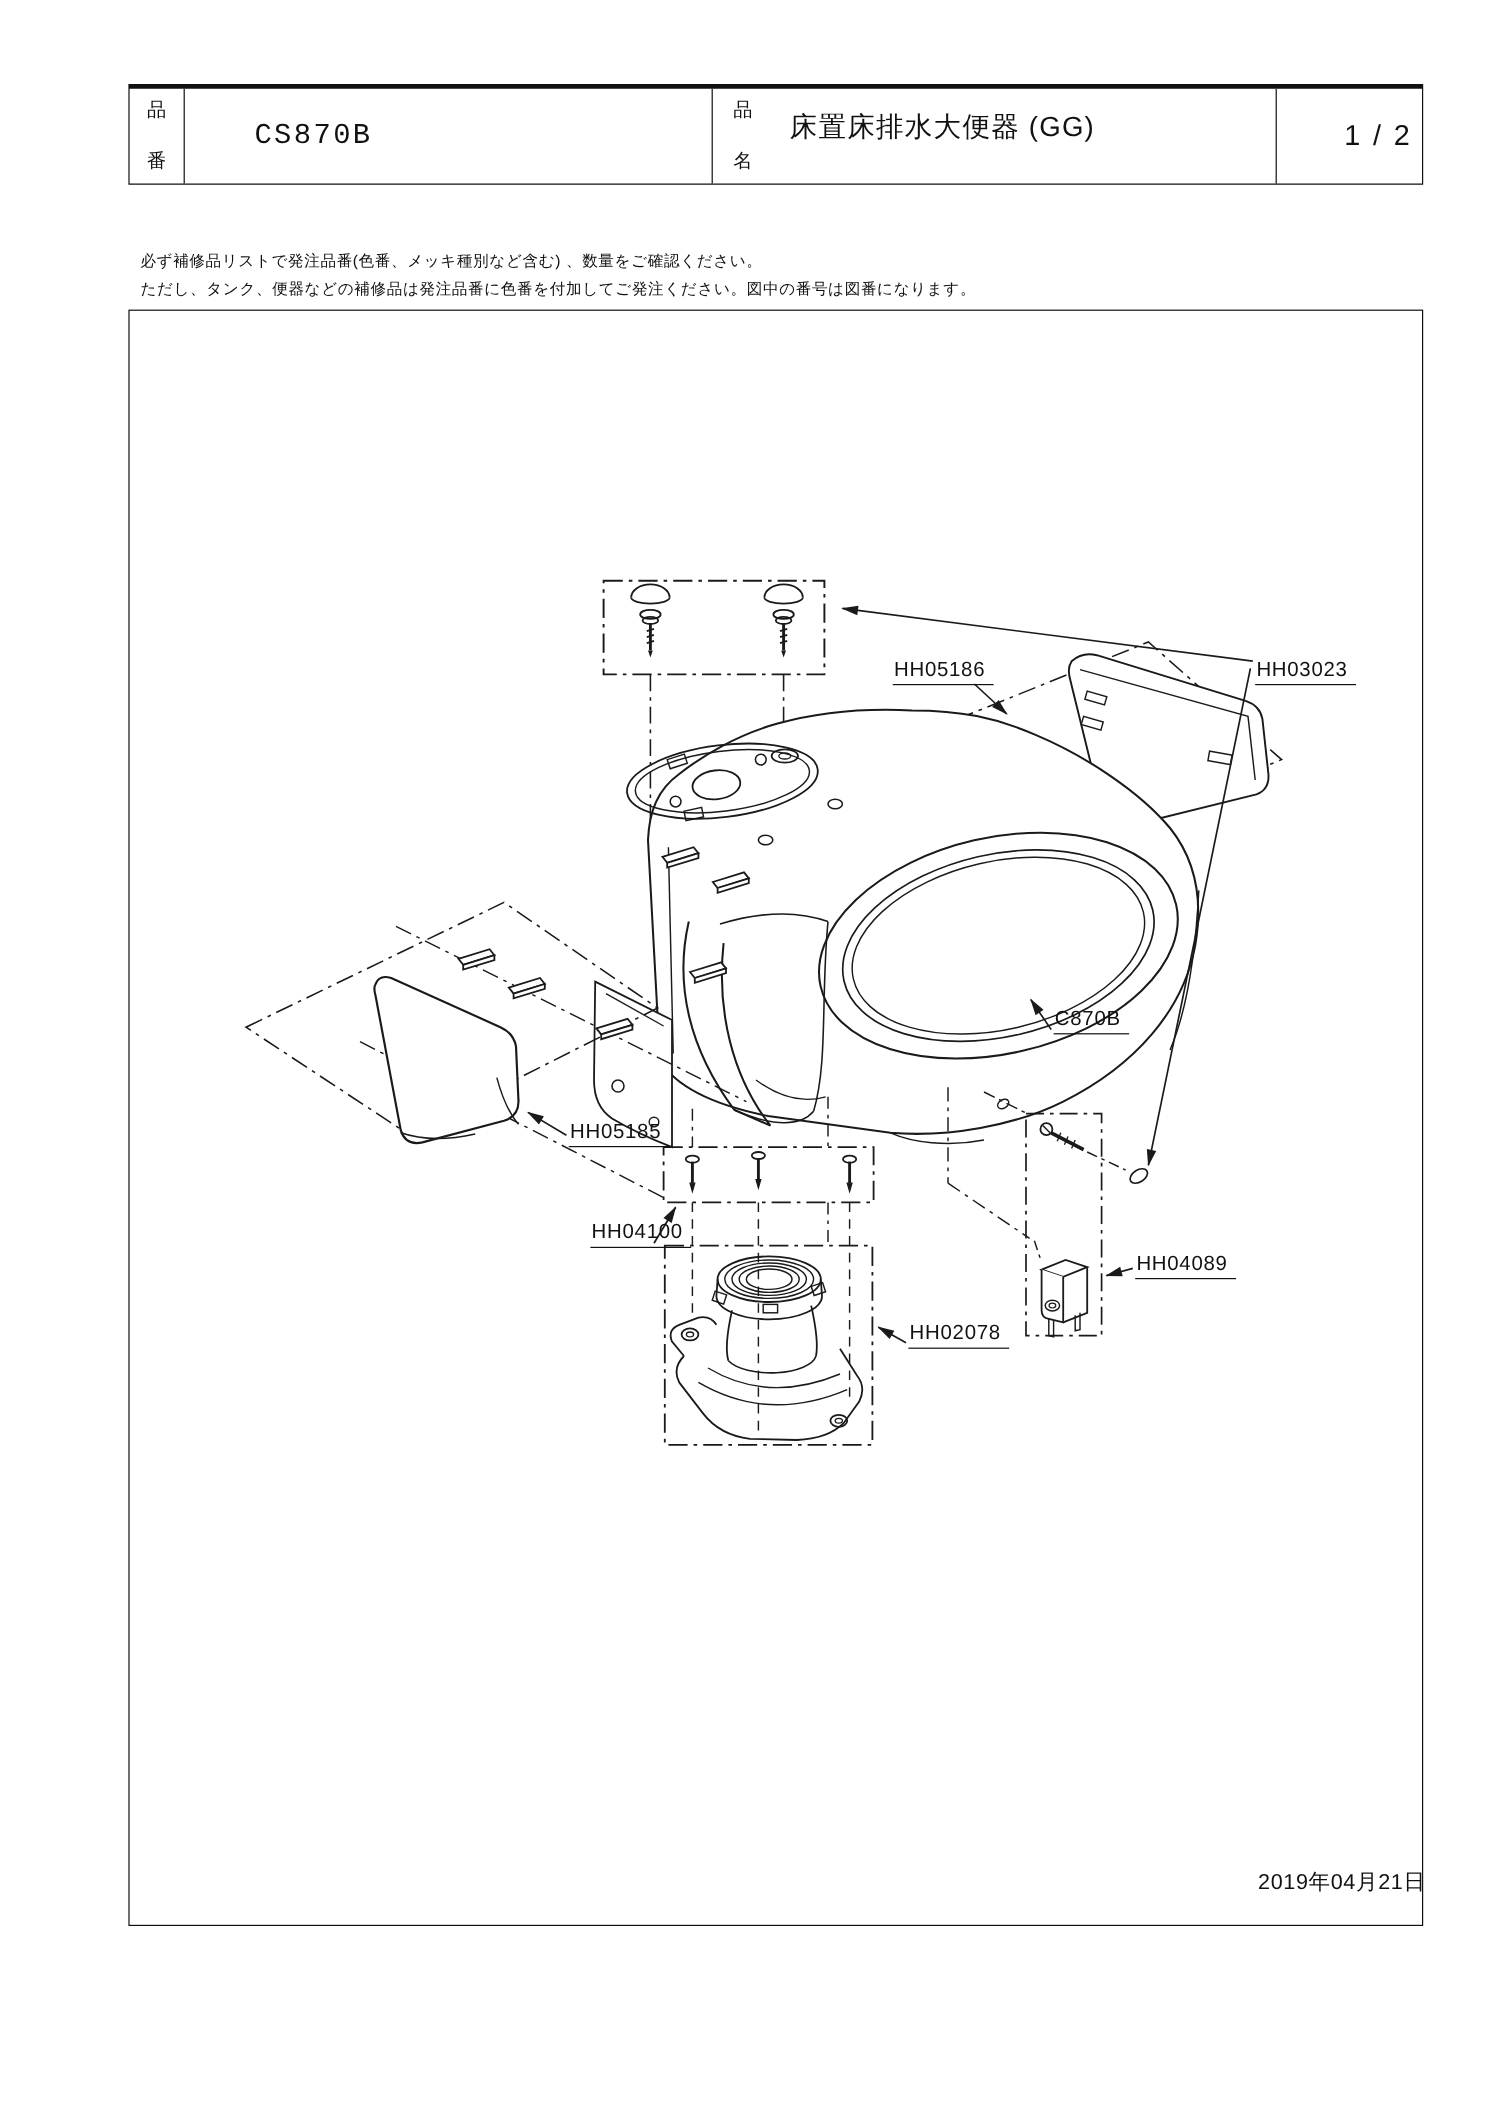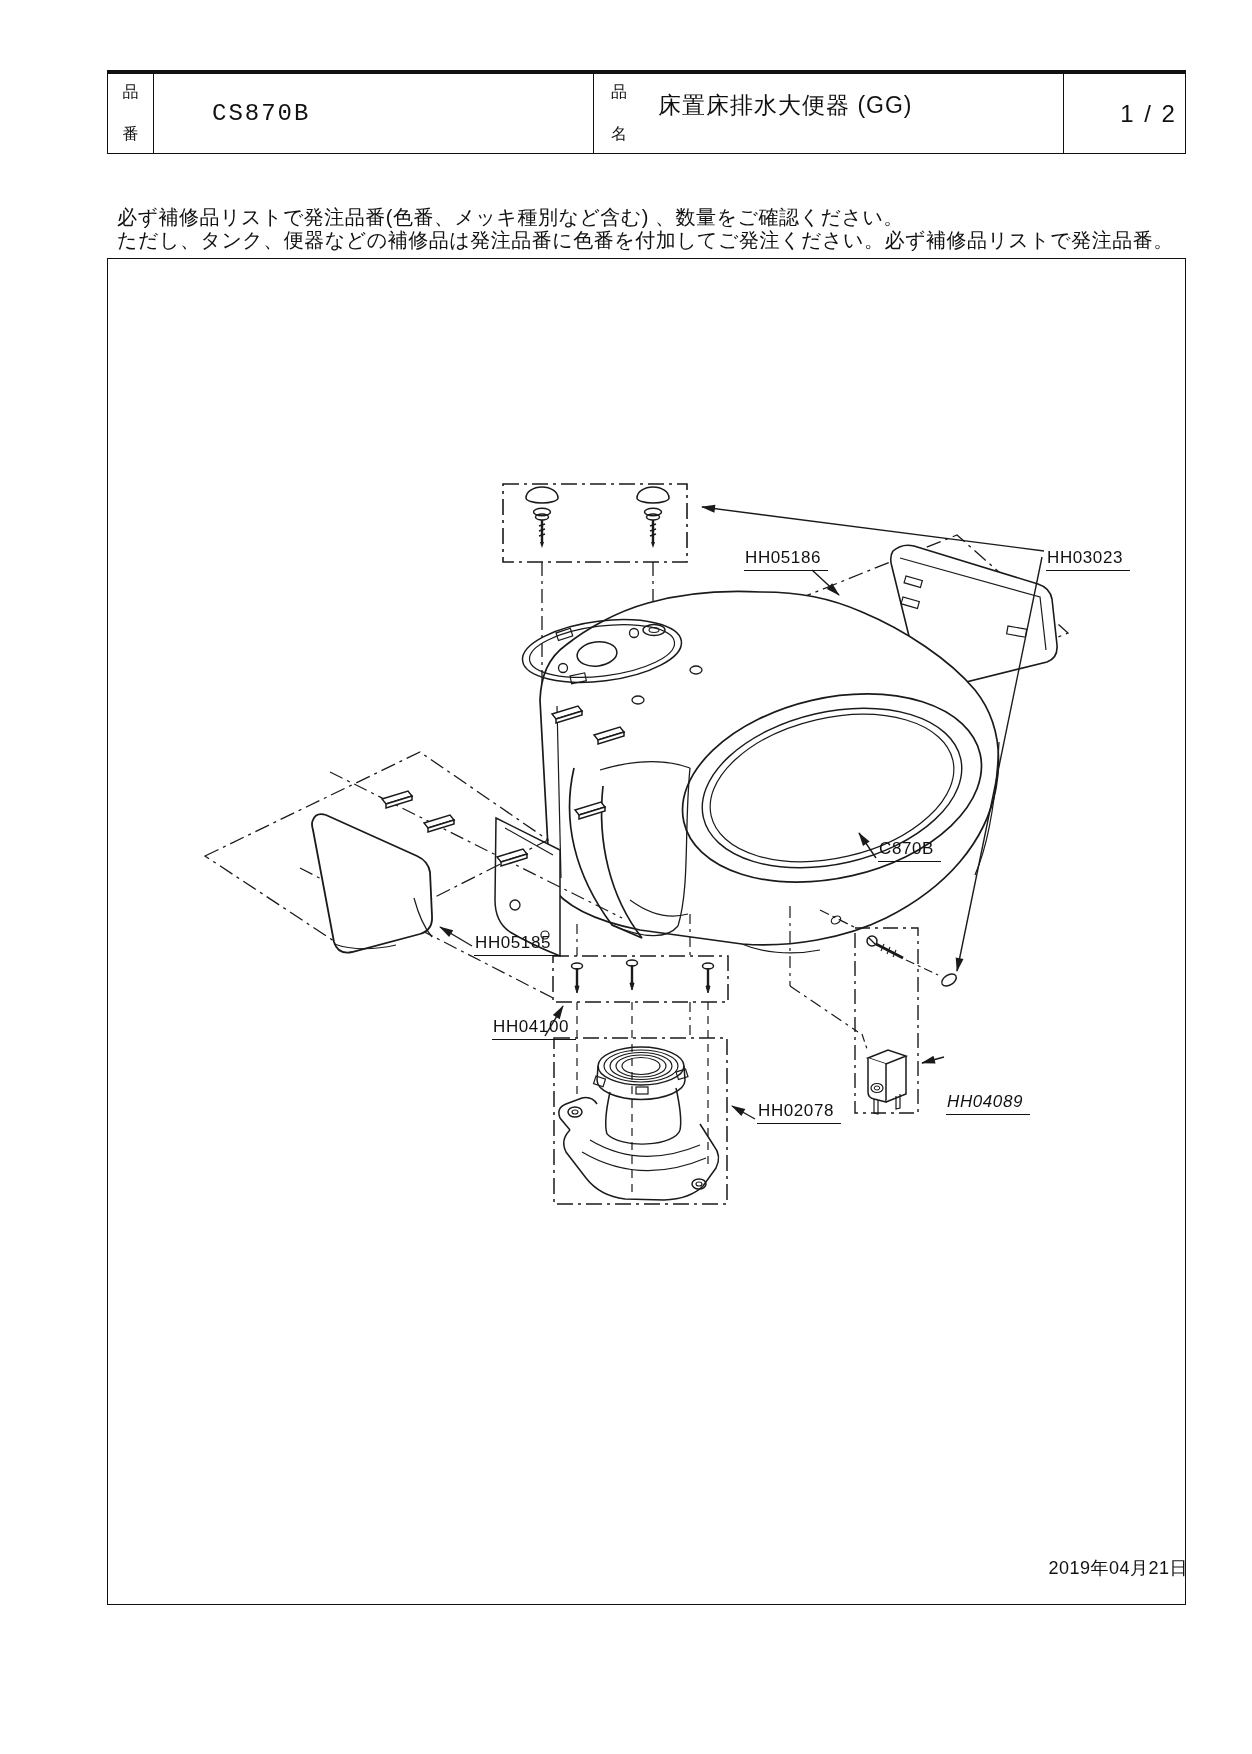--- a/index.html
+++ b/index.html
@@ -14,21 +14,21 @@
        justify-content:space-between;align-items:center;padding:8px 0;font-size:16px;}
   .hdr .partno{width:440px;border-right:1.6px solid #111;display:flex;align-items:center;
        padding-left:58px;font-size:24px;letter-spacing:2px;font-family:"Liberation Mono","Liberation Sans",monospace;}
   .hdr .vlabel2{width:50px;border-right:none;display:flex;flex-direction:column;
        justify-content:space-between;align-items:center;padding:8px 0;font-size:16px;}
   .hdr .pname{flex:1;padding:16px 0 0 14px;font-size:23px;letter-spacing:1px;}
   .hdr .pageno{width:122px;border-left:1.6px solid #111;display:flex;align-items:center;
        justify-content:center;font-size:24px;letter-spacing:2px;padding-left:48px;}
 
   
-  .notice{position:absolute;left:117px;top:206px;font-size:20px;line-height:23px;letter-spacing:0.5px;}
+  .notice{position:absolute;left:117px;top:206px;font-size:13px;line-height:23px;letter-spacing:0.5px;}
 
   
   .frame{position:absolute;left:107px;top:258px;width:1079px;height:1347px;
          border:1.8px solid #111;box-sizing:border-box;background:#fff;}
 
   svg.draw{position:absolute;left:0;top:0;width:1252px;height:1754px;pointer-events:none;}
 
   
   .plabel{position:absolute;font-size:17px;letter-spacing:0.6px;color:#111;
           border-bottom:1.7px solid #111;padding:0 7px 2px 1px;white-space:nowrap;
@@ -50,21 +50,21 @@
     <div class="cell vlabel2">
       <span>品</span>
       <span>名</span>
     </div>
     <div class="cell pname">床置床排水大便器 (GG)</div>
     <div class="cell pageno">1 / 2</div>
   </div>
 
   <div class="notice">
     <div>必ず補修品リストで発注品番(色番、メッキ種別など含む) 、数量をご確認ください。</div>
-    <div>ただし、タンク、便器などの補修品は発注品番に色番を付加してご発注ください。必ず補修品リストで発注品番。</div>
+    <div>ただし、タンク、便器などの補修品は発注品番に色番を付加してご発注ください。図中の番号は図番になります。</div>
   </div>
 
   <div class="frame"></div>
 
   <svg class="draw" viewBox="0 0 1252 1754">
     <defs>
       <marker id="ah" markerWidth="16" markerHeight="12" refX="14" refY="5" orient="auto" markerUnits="userSpaceOnUse">
         <path d="M1,1 L15,5 L1,9 Z" fill="#1a1a1a"></path>
       </marker>
       <g id="clip">
@@ -238,17 +238,17 @@
       <line x1="944" y1="1057" x2="922" y2="1063" marker-end="url(#ah)"></line>
     </g>
   </svg>
 
   <div class="plabel" style="left:744px;top:548px;text-align:right;">HH05186</div>
   <div class="plabel" style="left:1046px;top:535px;margin-top:13px;">HH03023</div>
   <div class="plabel" style="left:878px;top:839px;">C870B</div>
   <div class="plabel" style="left:474px;top:933px;">HH05185</div>
   <div class="plabel" style="left:492px;top:1017px;">HH04100</div>
   <div class="plabel" style="left:757px;top:1101px;">HH02078</div>
-  <div class="plabel" style="left:946px;top:1092px;font-style:italic;">HH04089</div>
+  <div class="plabel" style="left:946px;top:1043px;">HH04089</div>
 
   <div class="datestamp">2019年04月21日</div>
 
 </div>
 
 </body></html>

